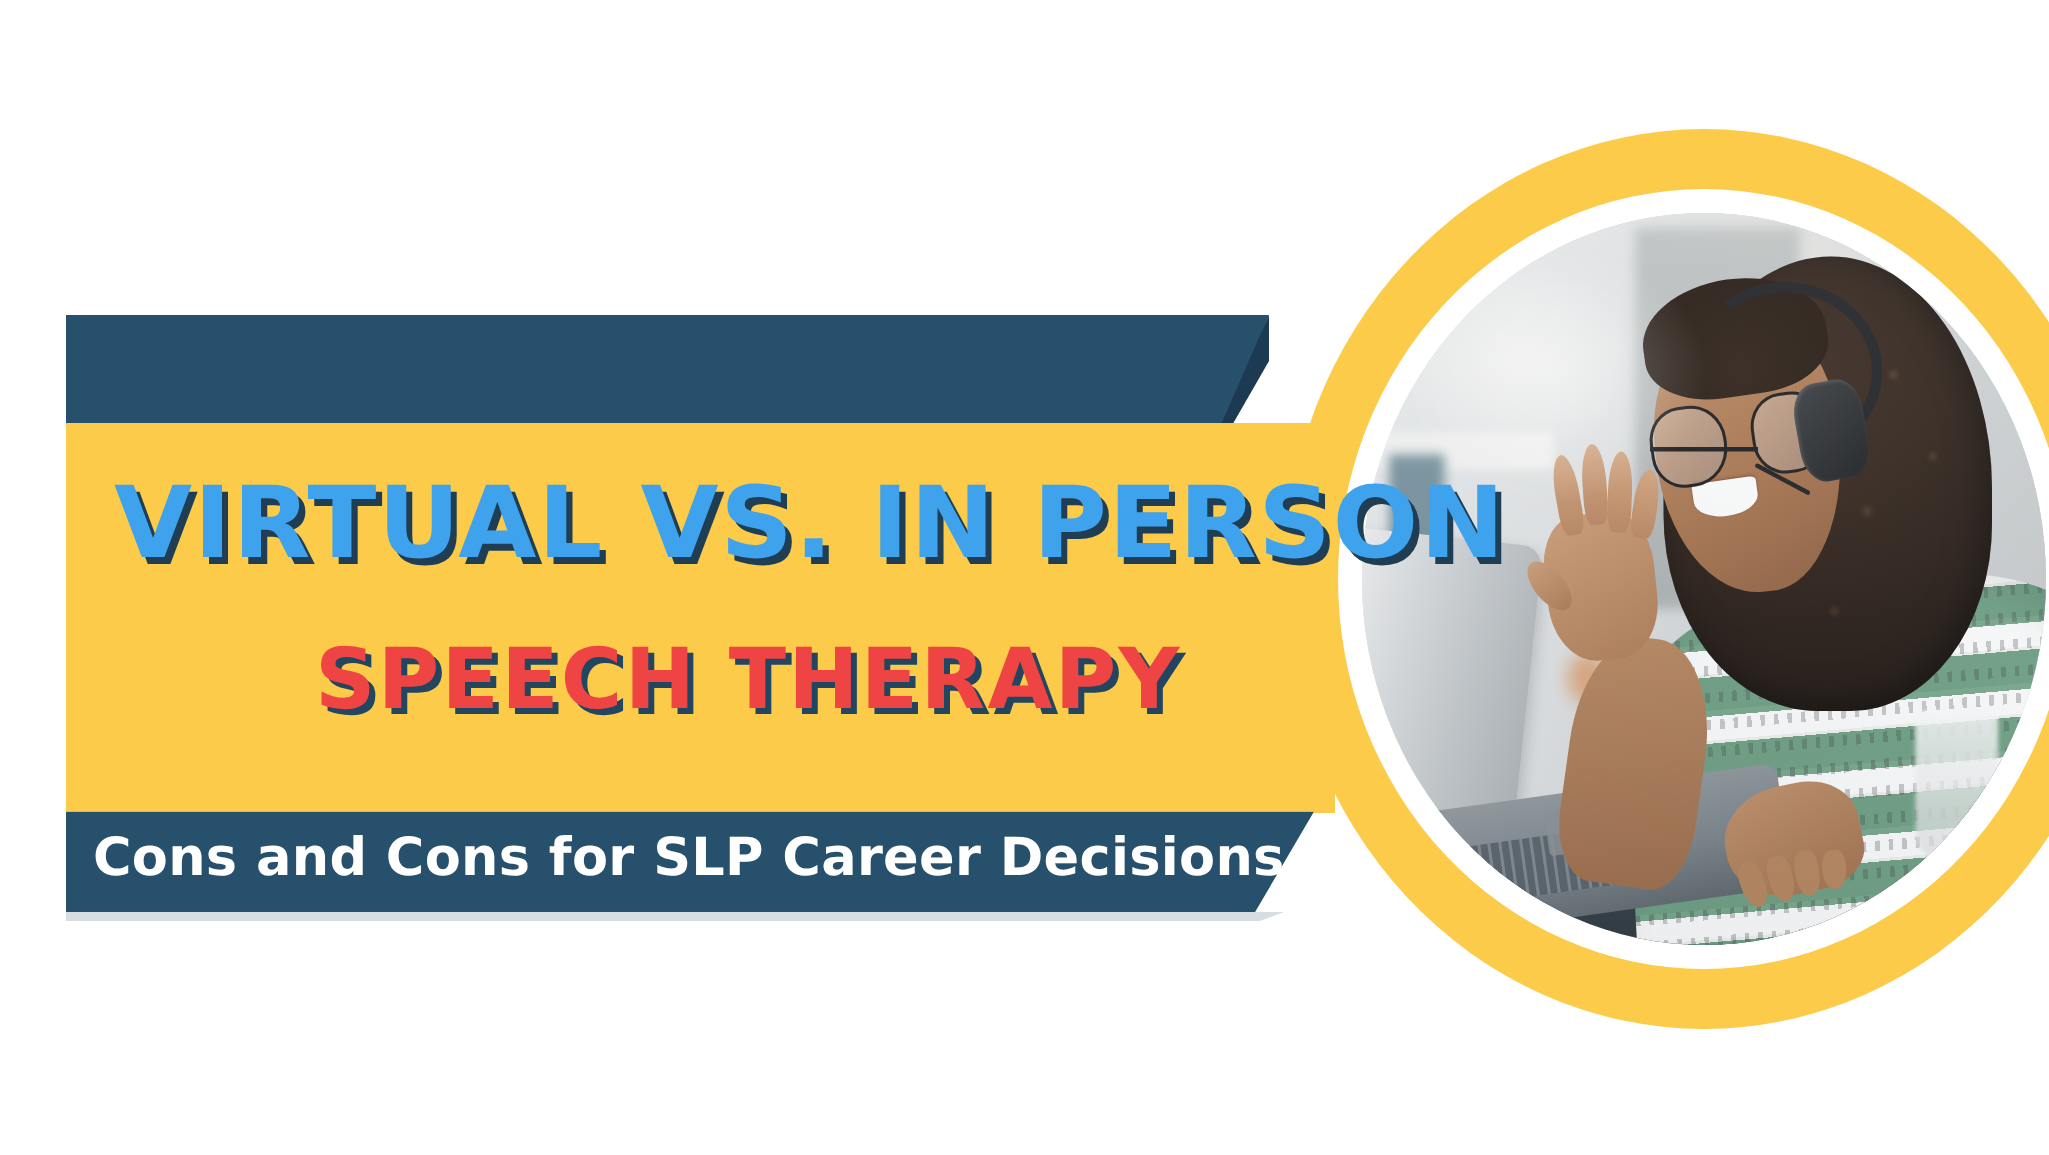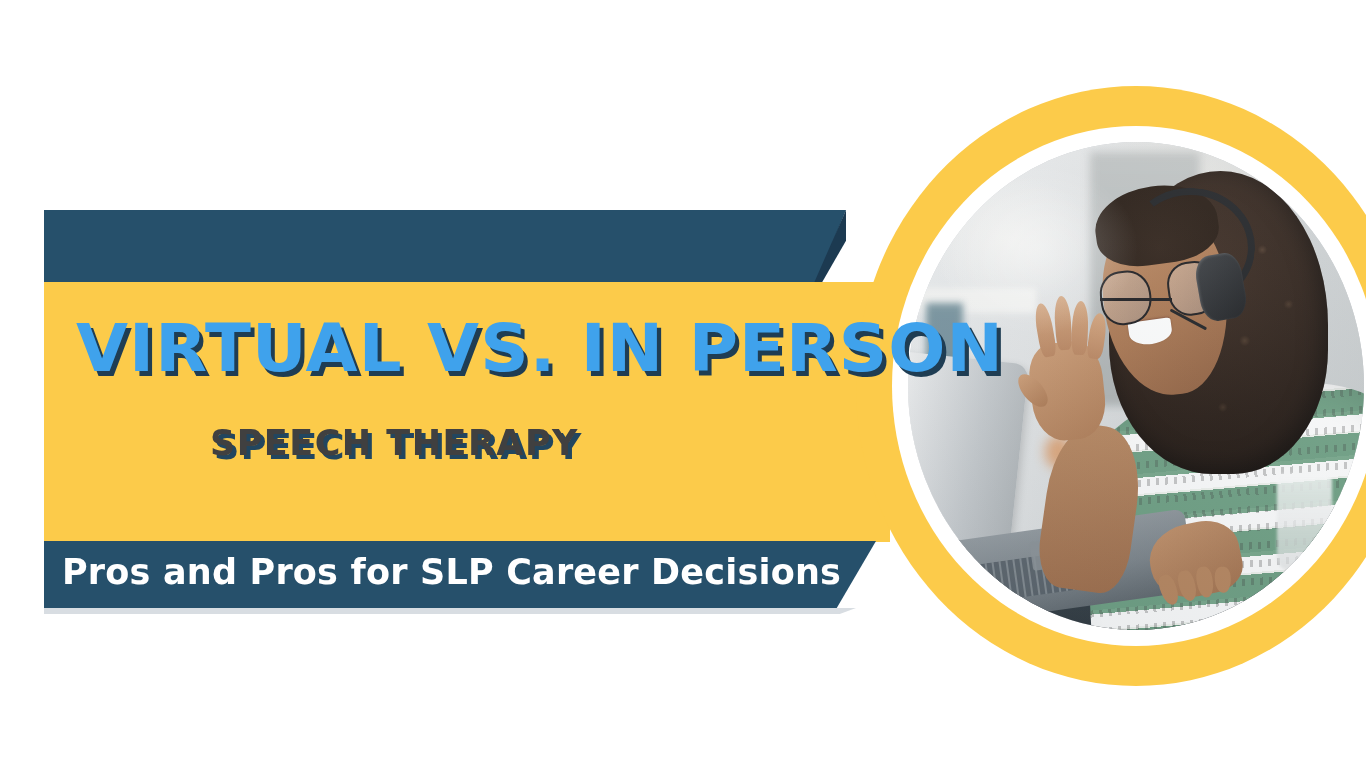--- a/index.html
+++ b/index.html
@@ -410,24 +410,24 @@
     transform-origin:left center;
     white-space:nowrap;
   }
 
   .title-sub{
     position:absolute;
     left:166px; top:426px;
     z-index:8;
     font-family:"DejaVu Sans", sans-serif;
     font-weight:bold;
-    font-size:35px;
+    font-size:56px;
     line-height:1;
     letter-spacing:1.5px;
-    color:#404040;
+    color:#ef4444;
     text-shadow:4px 4px 0 #22465f;
     white-space:nowrap;
   }
 
   
   .navy-sub-bar{
     position:absolute;
     left:0; top:541px;
     width:832px; height:71px;
     background:#26506B;
@@ -529,15 +529,15 @@
         <div class="ph-grade"></div>
       </div>
     </div>
   </div>
 
   <div class="title-main">VIRTUAL VS. IN PERSON</div>
   <div class="title-sub">SPEECH THERAPY</div>
 
   <div class="navy-sub-bar"></div>
   <div class="sub-underline"></div>
-  <div class="subtitle-text">Pros and Pros for SLP Career Decisions</div>
+  <div class="subtitle-text">Cons and Cons for SLP Career Decisions</div>
 
 </div>
 
 </body></html>

